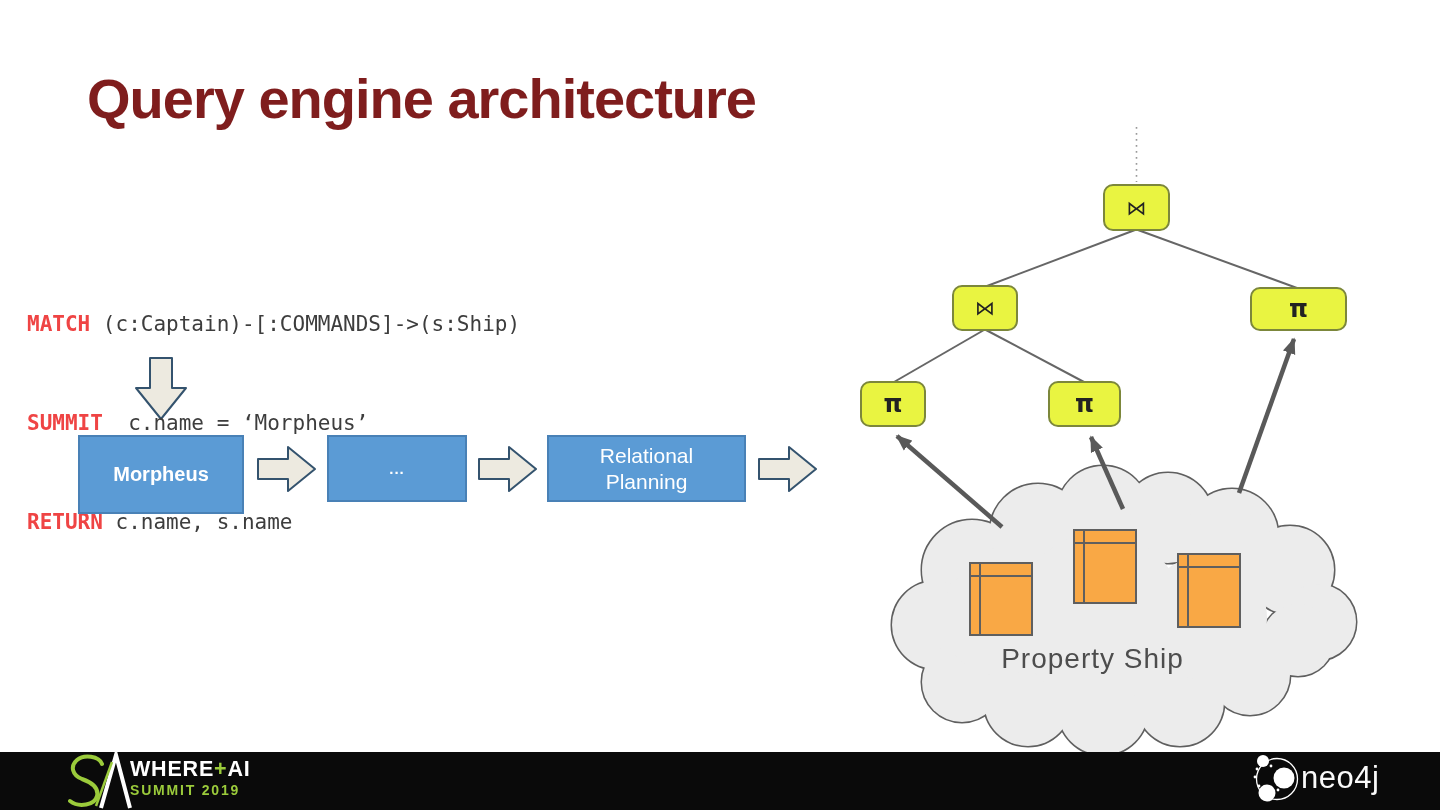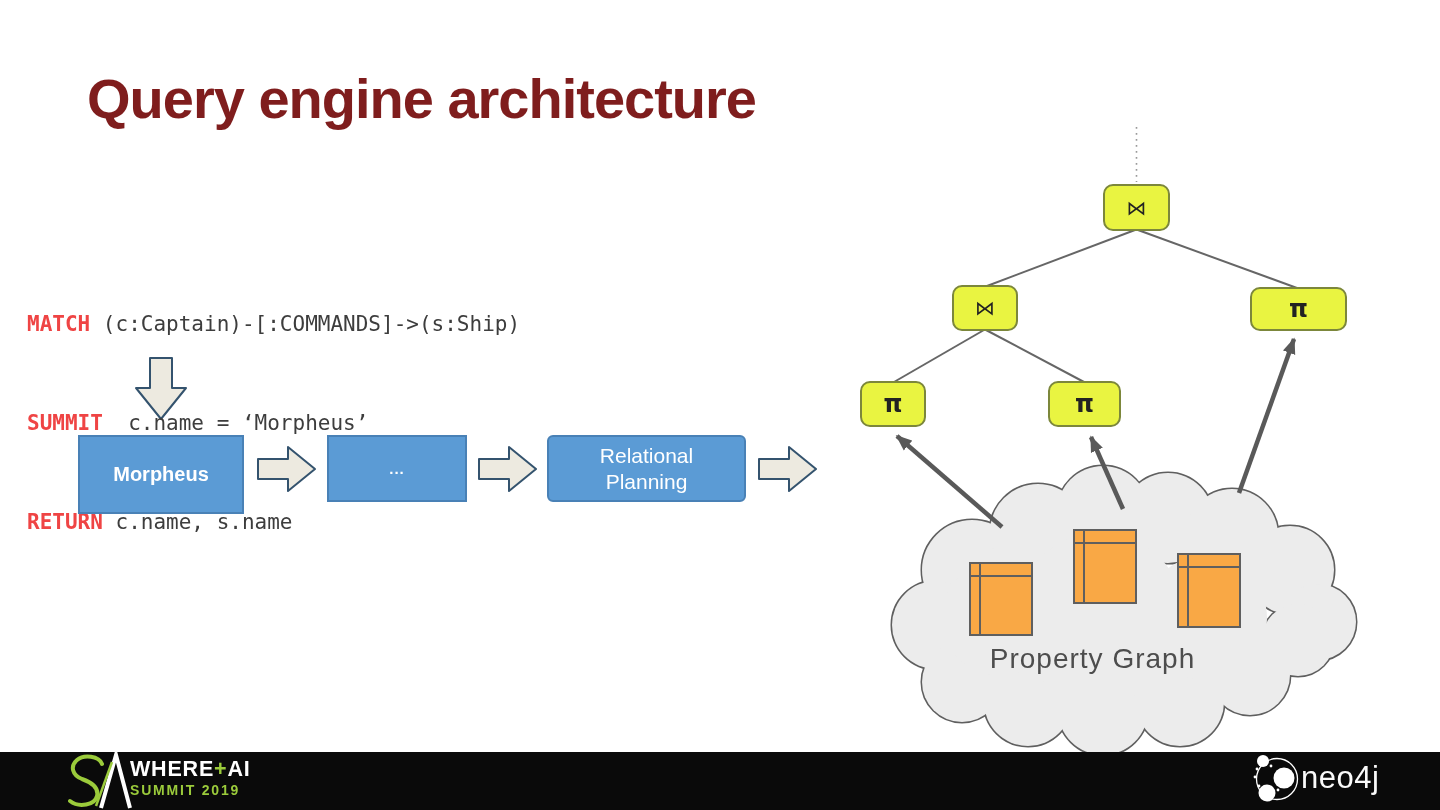--- a/index.html
+++ b/index.html
@@ -19,21 +19,21 @@
         white-space:pre;color:#3D3D3D;}
   #code .kw{color:#ef4444;font-weight:bold;}
 
   
   .pipeline-box{position:absolute;z-index:2;background:#5B9BD5;border:2px solid #4981B6;
         box-sizing:border-box;color:#fff;display:flex;align-items:center;justify-content:center;
         text-align:center;}
   #box-morpheus{left:78px;top:435px;width:166px;height:79px;font-size:20px;font-weight:bold;}
   #box-dots{left:327px;top:435px;width:140px;height:67px;font-size:15px;font-weight:bold;letter-spacing:1px;}
   #box-relational{left:547px;top:435px;width:199px;height:67px;font-size:21px;font-weight:400;
-        line-height:1.22;padding:0 26px;border-radius:6px;}
+        line-height:1.22;padding:0 26px;}
 
   
   .plan-node{position:absolute;z-index:2;background:#E9F441;border:2px solid #7C873B;
         border-radius:10px;box-sizing:border-box;color:#222;
         display:flex;align-items:center;justify-content:center;
         font-family:"DejaVu Sans",sans-serif;}
   #node-join-top{left:1103px;top:184px;width:67px;height:47px;font-size:20px;}
   #node-join-left{left:952px;top:285px;width:66px;height:46px;font-size:20px;}
   #node-pi-right{left:1250px;top:287px;width:97px;height:44px;font-size:24px;font-weight:bold;}
   #node-pi-left{left:860px;top:381px;width:66px;height:46px;font-size:24px;font-weight:bold;}
@@ -153,21 +153,21 @@
   <div class="pipeline-box" id="box-morpheus">Morpheus</div>
   <div class="pipeline-box" id="box-dots">...</div>
   <div class="pipeline-box" id="box-relational">Relational Planning</div>
 
   <div class="plan-node" id="node-join-top">⋈</div>
   <div class="plan-node" id="node-join-left">⋈</div>
   <div class="plan-node" id="node-pi-right">π</div>
   <div class="plan-node" id="node-pi-left">π</div>
   <div class="plan-node" id="node-pi-mid">π</div>
 
-  <div id="cloud-label">Property Graph</div>
+  <div id="cloud-label">Property Ship</div>
 
   <div id="footer">
     <svg id="spark-mark" width="70" height="58" viewBox="62 752 70 58">
       <path d="M102,764 C99,756 84,754 77,760 C70,766 72,775 82,779 C93,783 99,788 97,796 C95,805 79,808 70,801" stroke="#9BCB3B" stroke-width="4" fill="none" stroke-linecap="round"></path>
       <path d="M101,808 L116,755 L130,808" stroke="#FFFFFF" stroke-width="4" fill="none"></path>
       <line x1="96" y1="806" x2="112" y2="762" stroke="#9BCB3B" stroke-width="2.5"></line>
     </svg>
     <div id="spark-text">
       <div id="spark-line1"><span>WHERE</span><span class="plus">+</span><span>AI</span></div>
       <div id="spark-line2">SUMMIT 2019</div>

